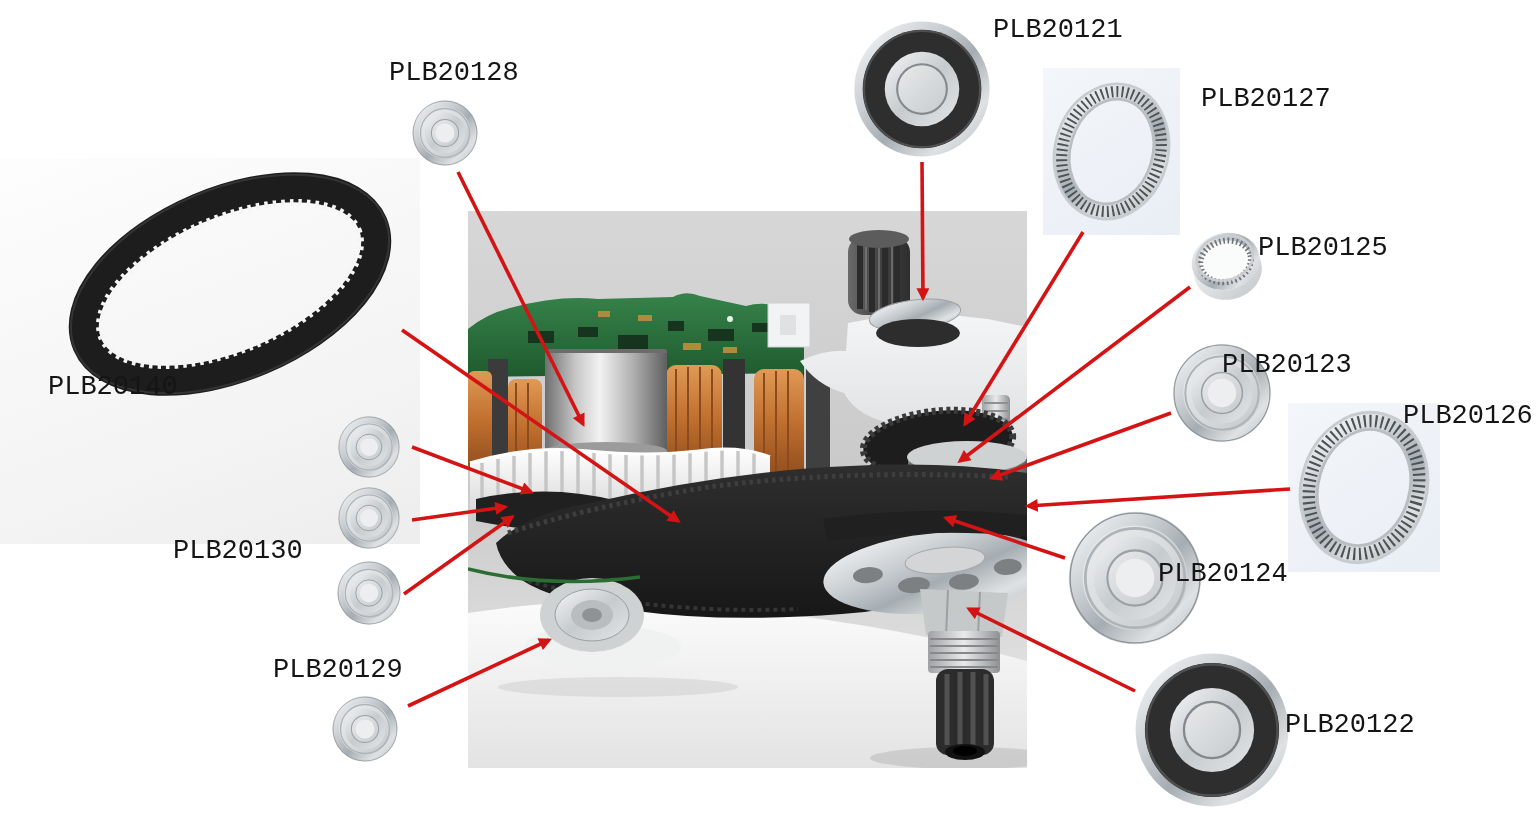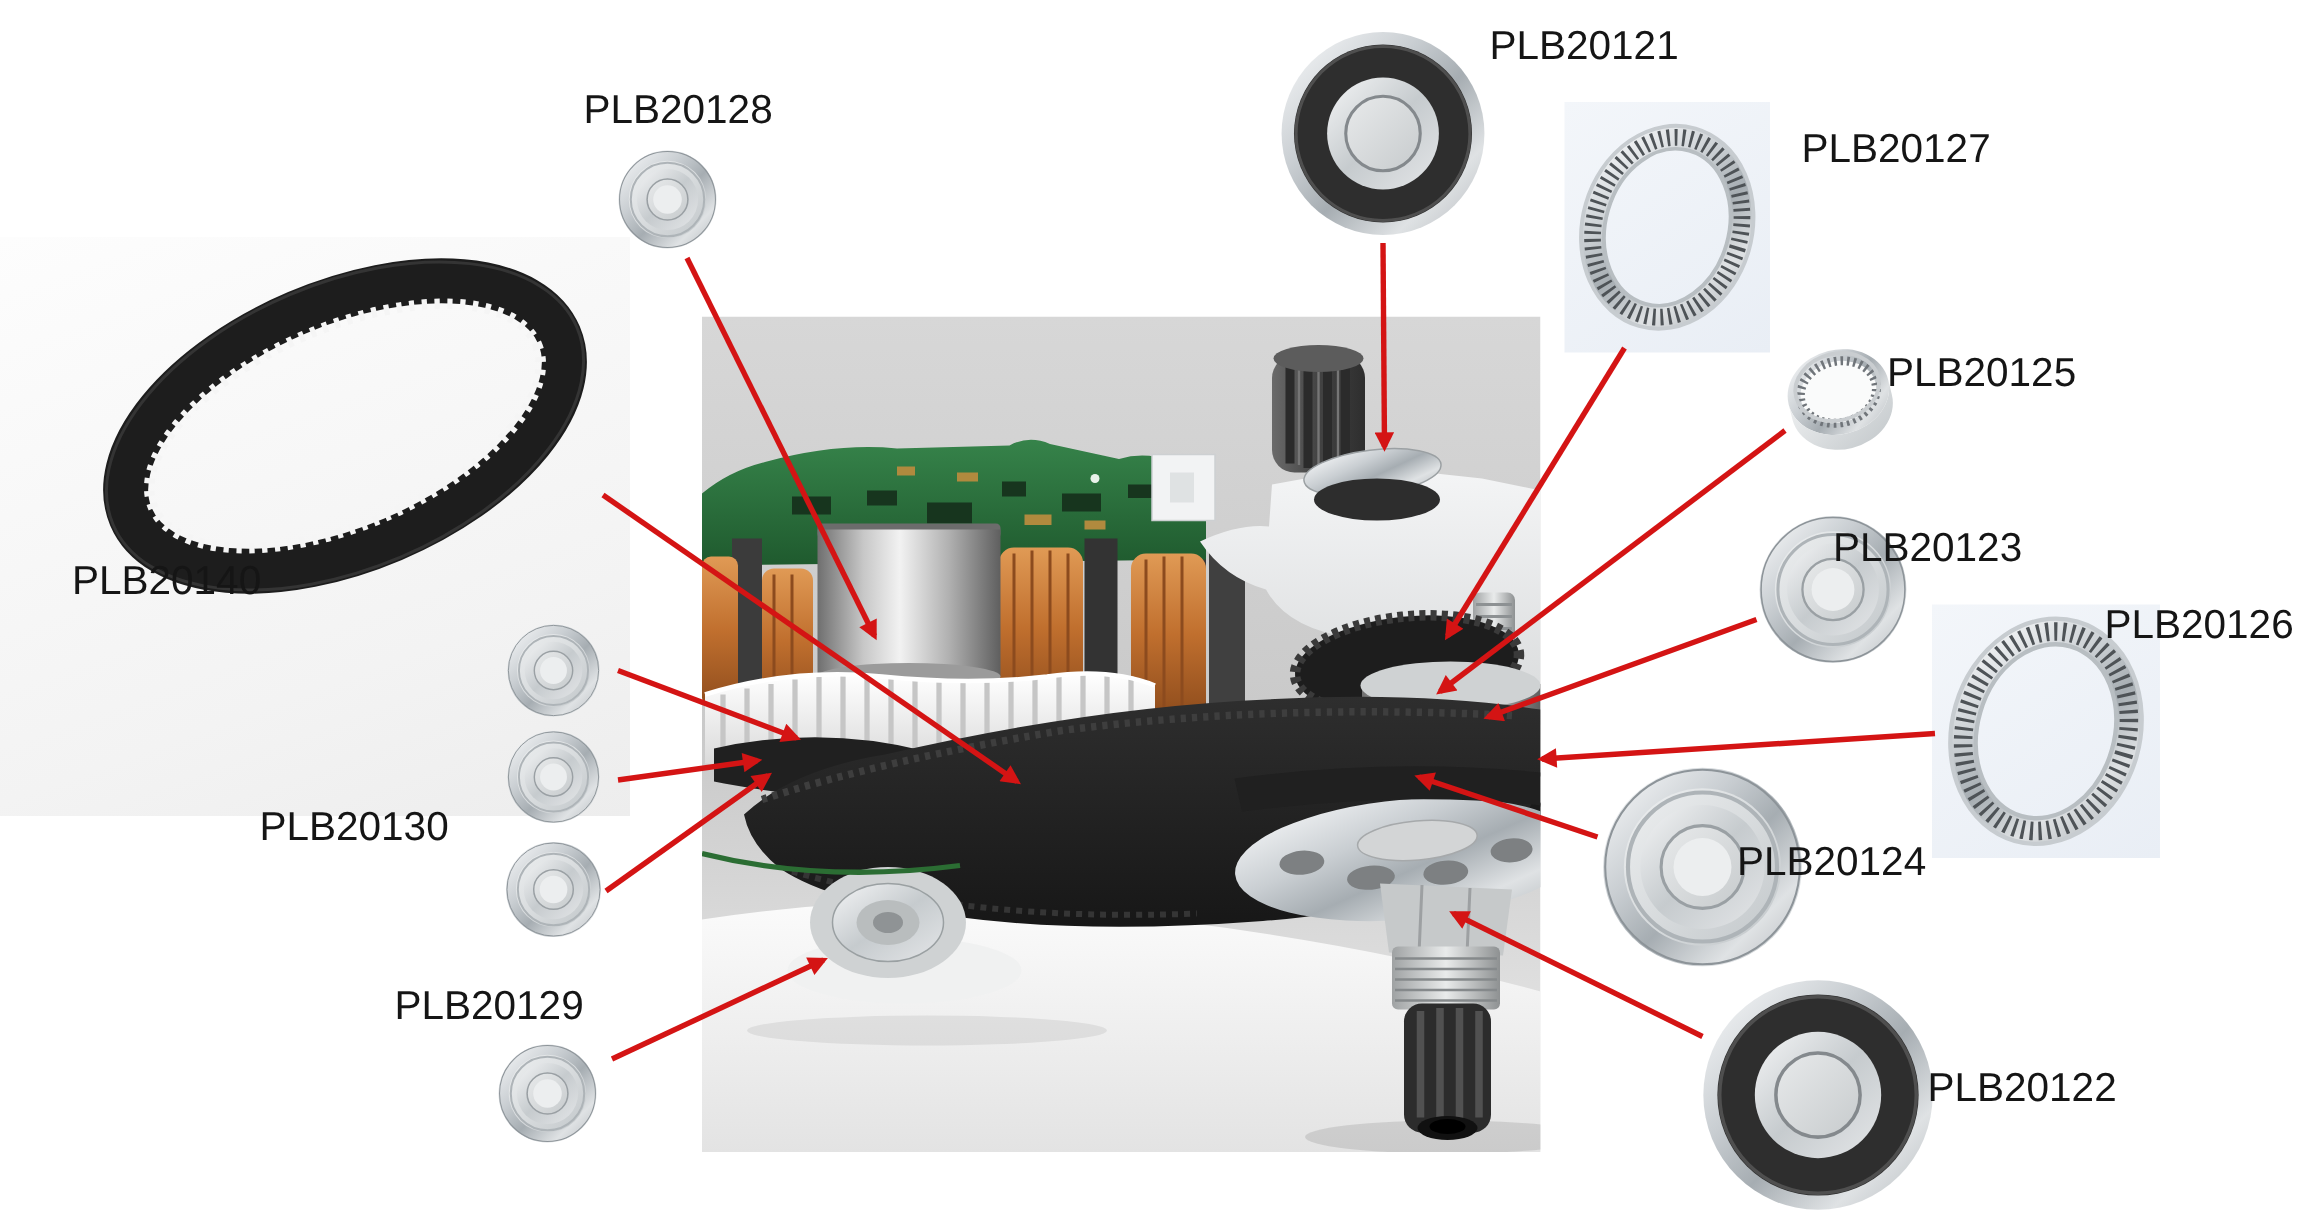--- a/index.html
+++ b/index.html
@@ -1,18 +1,18 @@
 <!DOCTYPE html>
 <html><head>
 <meta charset="utf-8">
 <style>
   html,body{margin:0;padding:0;background:#fff;}
   #canvas{
     position:relative;width:1536px;height:816px;background:#ffffff;overflow:hidden;
-    font-family:Liberation Sans, sans-serif;
+    font-family:Liberation Mono, monospace;
   }
   .part-label{
     position:absolute;color:#151515;font-size:27px;line-height:1.1;
     letter-spacing:0px;white-space:nowrap;
   }
   .thumb{position:absolute;}
   .soft-box{position:absolute;background:linear-gradient(145deg,#f3f6fa 0%,#e9eef5 100%);}
   .belt-box{position:absolute;background:linear-gradient(160deg,#fdfdfd 0%,#f3f3f3 70%,#ededed 100%);}
   #overlay{position:absolute;left:0;top:0;pointer-events:none;}
   #photo{position:absolute;left:468px;top:211px;width:559px;height:557px;}
@@ -323,21 +323,21 @@
 
   <span class="part-label" style="left:993px;top:16px">PLB20121</span>
   <span class="part-label" style="left:389px;top:59px">PLB20128</span>
   <span class="part-label" style="left:1201px;top:85px">PLB20127</span>
   <span class="part-label" style="left:1258px;top:234px">PLB20125</span>
   <span class="part-label" style="left:1222px;top:351px">PLB20123</span>
   <span class="part-label" style="left:1403px;top:402px">PLB20126</span>
   <span class="part-label" style="left:48px;top:373px">PLB20140</span>
   <span class="part-label" style="left:173px;top:537px">PLB20130</span>
   <span class="part-label" style="left:1158px;top:560px">PLB20124</span>
-  <span class="part-label" style="left:263px;top:656px">PLB20129</span>
+  <span class="part-label" style="left:273px;top:656px">PLB20129</span>
   <span class="part-label" style="left:1285px;top:711px">PLB20122</span>
 
   <svg id="overlay" width="1536" height="816" viewBox="0 0 1536 816">
     <defs>
       <marker id="ah" viewBox="0 0 10 10" refX="7.5" refY="5" markerWidth="4.2" markerHeight="3.6" orient="auto">
         <path d="M0,0 L10,5 L0,10 z" fill="#d41414"></path>
       </marker>
     </defs>
     <g stroke="#d41414" stroke-width="3.6">
       <line x1="922" y1="162" x2="923" y2="298" marker-end="url(#ah)"></line>

